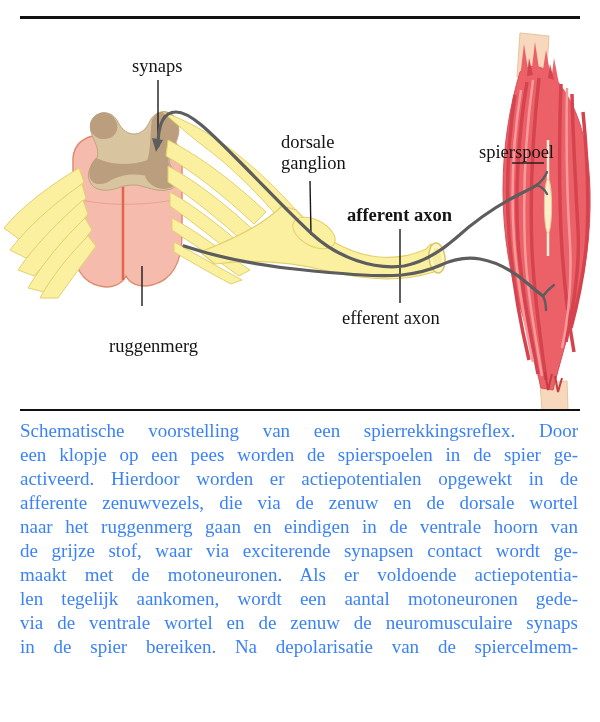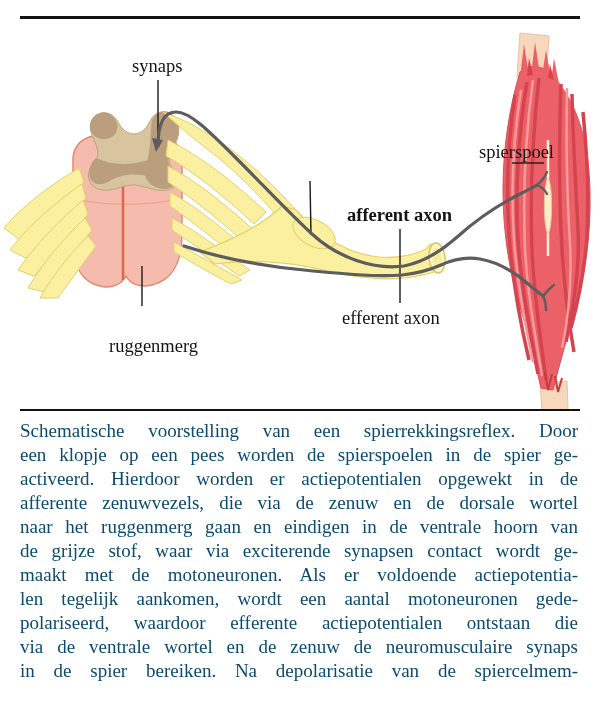--- a/index.html
+++ b/index.html
@@ -4,21 +4,21 @@
 <style>
   html,body{margin:0;padding:0;background:#ffffff;}
   #page{position:relative;width:600px;height:722px;background:#ffffff;overflow:hidden;
         font-family:"Liberation Serif", serif;}
   .rule{position:absolute;left:20px;width:560px;background:#111;}
   #rule-top{top:16px;height:3px;}
   #rule-mid{top:409px;height:2px;}
   #diagram-wrap{position:absolute;left:0;top:0;width:600px;height:412px;}
   #diagram-svg{position:absolute;left:0;top:0;}
   .fig-label{position:absolute;color:#141414;font-size:18.5px;line-height:21px;white-space:nowrap;}
-  #caption{position:absolute;left:20px;top:419px;width:558px;color:#0c4a6e;
+  #caption{position:absolute;left:20px;top:419px;width:558px;color:#3b82f6;
            font-size:19px;line-height:24px;}
   .cap-line{text-align:justify;text-align-last:justify;white-space:normal;}
   .cap-line.last{text-align-last:left;}
 </style>
 </head>
 <body>
 
 <div id="page">
 
   <div id="rule-top" class="rule"></div>
@@ -145,35 +145,38 @@
 
         <path d="M 184 246 C 220 258 262 266 304 270 C 344 274 376 277 402 275
                  C 420 273 432 269 441 265 C 454 259 468 257 480 259
                  C 498 262 514 272 527 283 C 534 289 539 293 543 296"></path>
         <path d="M 543 296 C 546 292 550 288 554 285 M 543 296 C 545 300 546 305 546 310" stroke-width="2.4"></path>
       </g>
       <polygon points="152,138 163,140 156,152" fill="#5D5D5D"></polygon>
     </svg>
 
     <div class="fig-label" style="left:132px;top:56px;">synaps</div>
+    <div class="fig-label" style="left:281px;top:132px;">
+      <div>dorsale</div>
+      <div>ganglion</div>
+    </div>
     <div class="fig-label" style="left:431px;top:142px;margin-left:48px;">spierspoel</div>
     <div class="fig-label" style="left:347px;top:205px;font-weight:bold;">afferent axon</div>
     <div class="fig-label" style="left:342px;top:308px;">efferent axon</div>
     <div class="fig-label" style="left:109px;top:300px;margin-top:36px;">ruggenmerg</div>
   </div>
 
   <div id="rule-mid" class="rule"></div>
 
   <div id="caption">
     <div class="cap-line">Schematische voorstelling van een spierrekkingsreflex. Door</div>
     <div class="cap-line">een klopje op een pees worden de spierspoelen in de spier ge-</div>
     <div class="cap-line">activeerd. Hierdoor worden er actiepotentialen opgewekt in de</div>
     <div class="cap-line">afferente zenuwvezels, die via de zenuw en de dorsale wortel</div>
     <div class="cap-line">naar het ruggenmerg gaan en eindigen in de ventrale hoorn van</div>
     <div class="cap-line">de grijze stof, waar via exciterende synapsen contact wordt ge-</div>
     <div class="cap-line">maakt met de motoneuronen. Als er voldoende actiepotentia-</div>
     <div class="cap-line">len tegelijk aankomen, wordt een aantal motoneuronen gede-</div>
-    <div class="cap-line">polariseerd, waardoor efferente actiepotentialen ontstaan die</div>
     <div class="cap-line">via de ventrale wortel en de zenuw de neuromusculaire synaps</div>
     <div class="cap-line">in de spier bereiken. Na depolarisatie van de spiercelmem-</div>
   </div>
 
 </div>
 
 </body></html>

